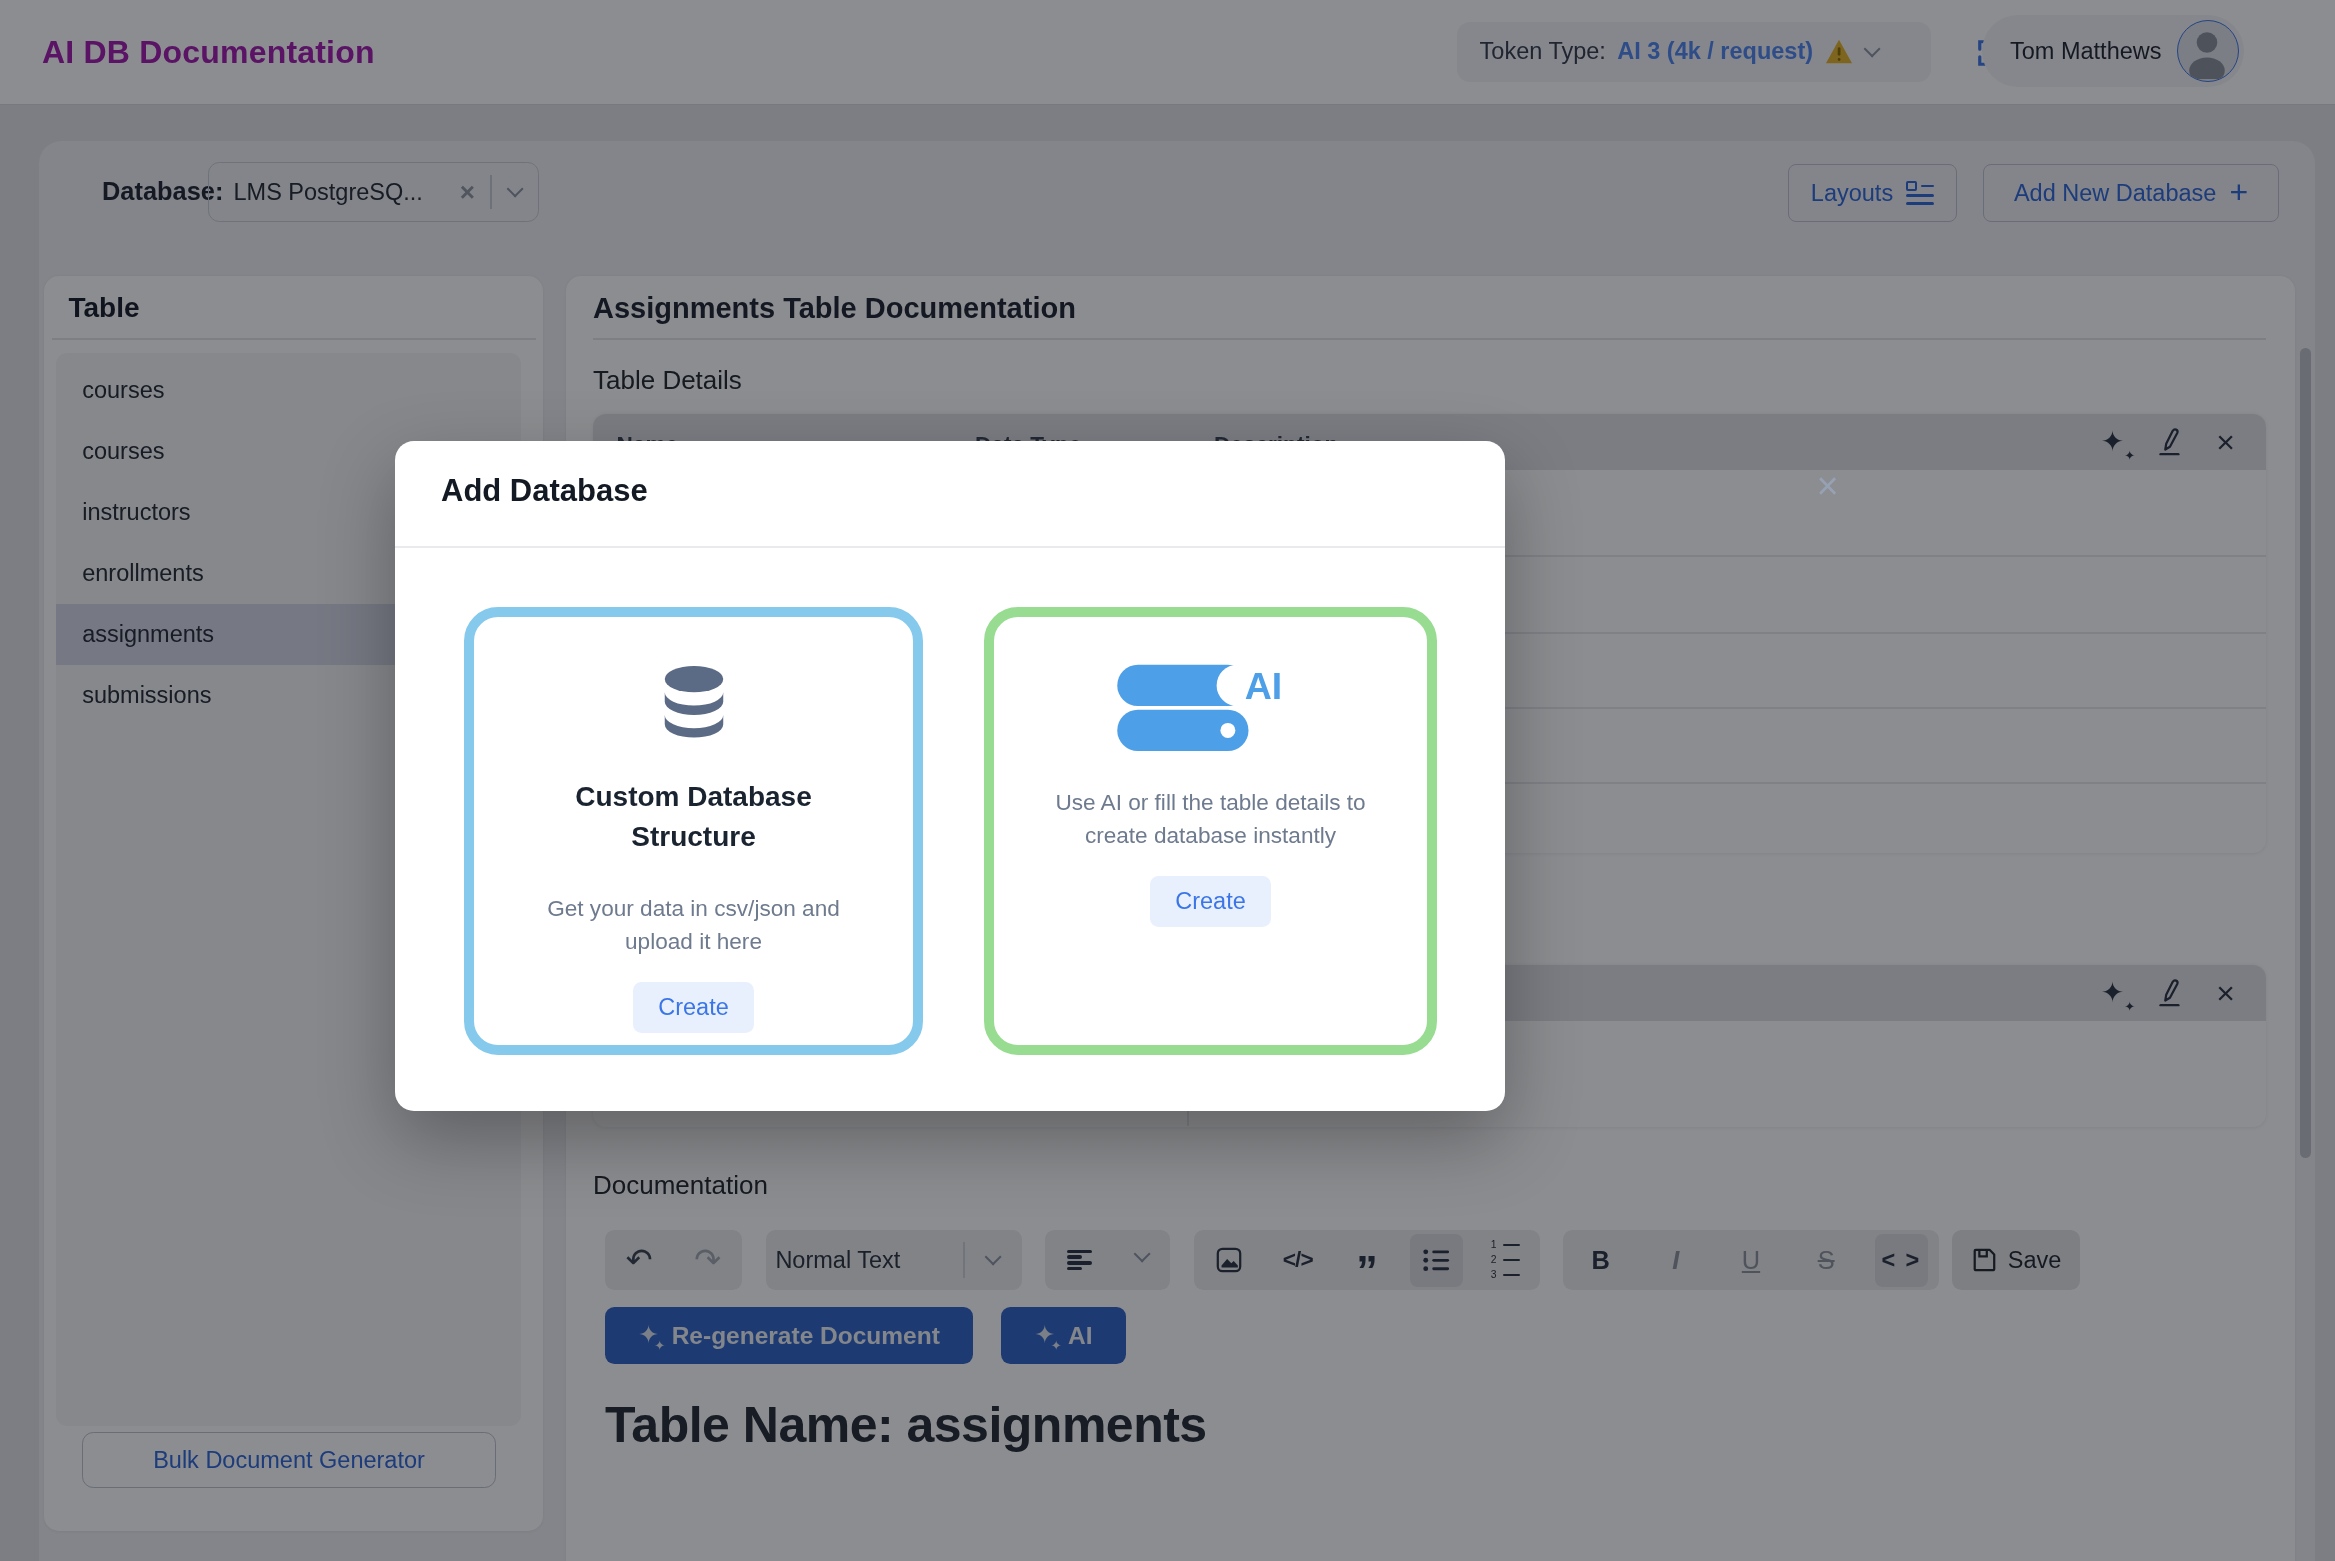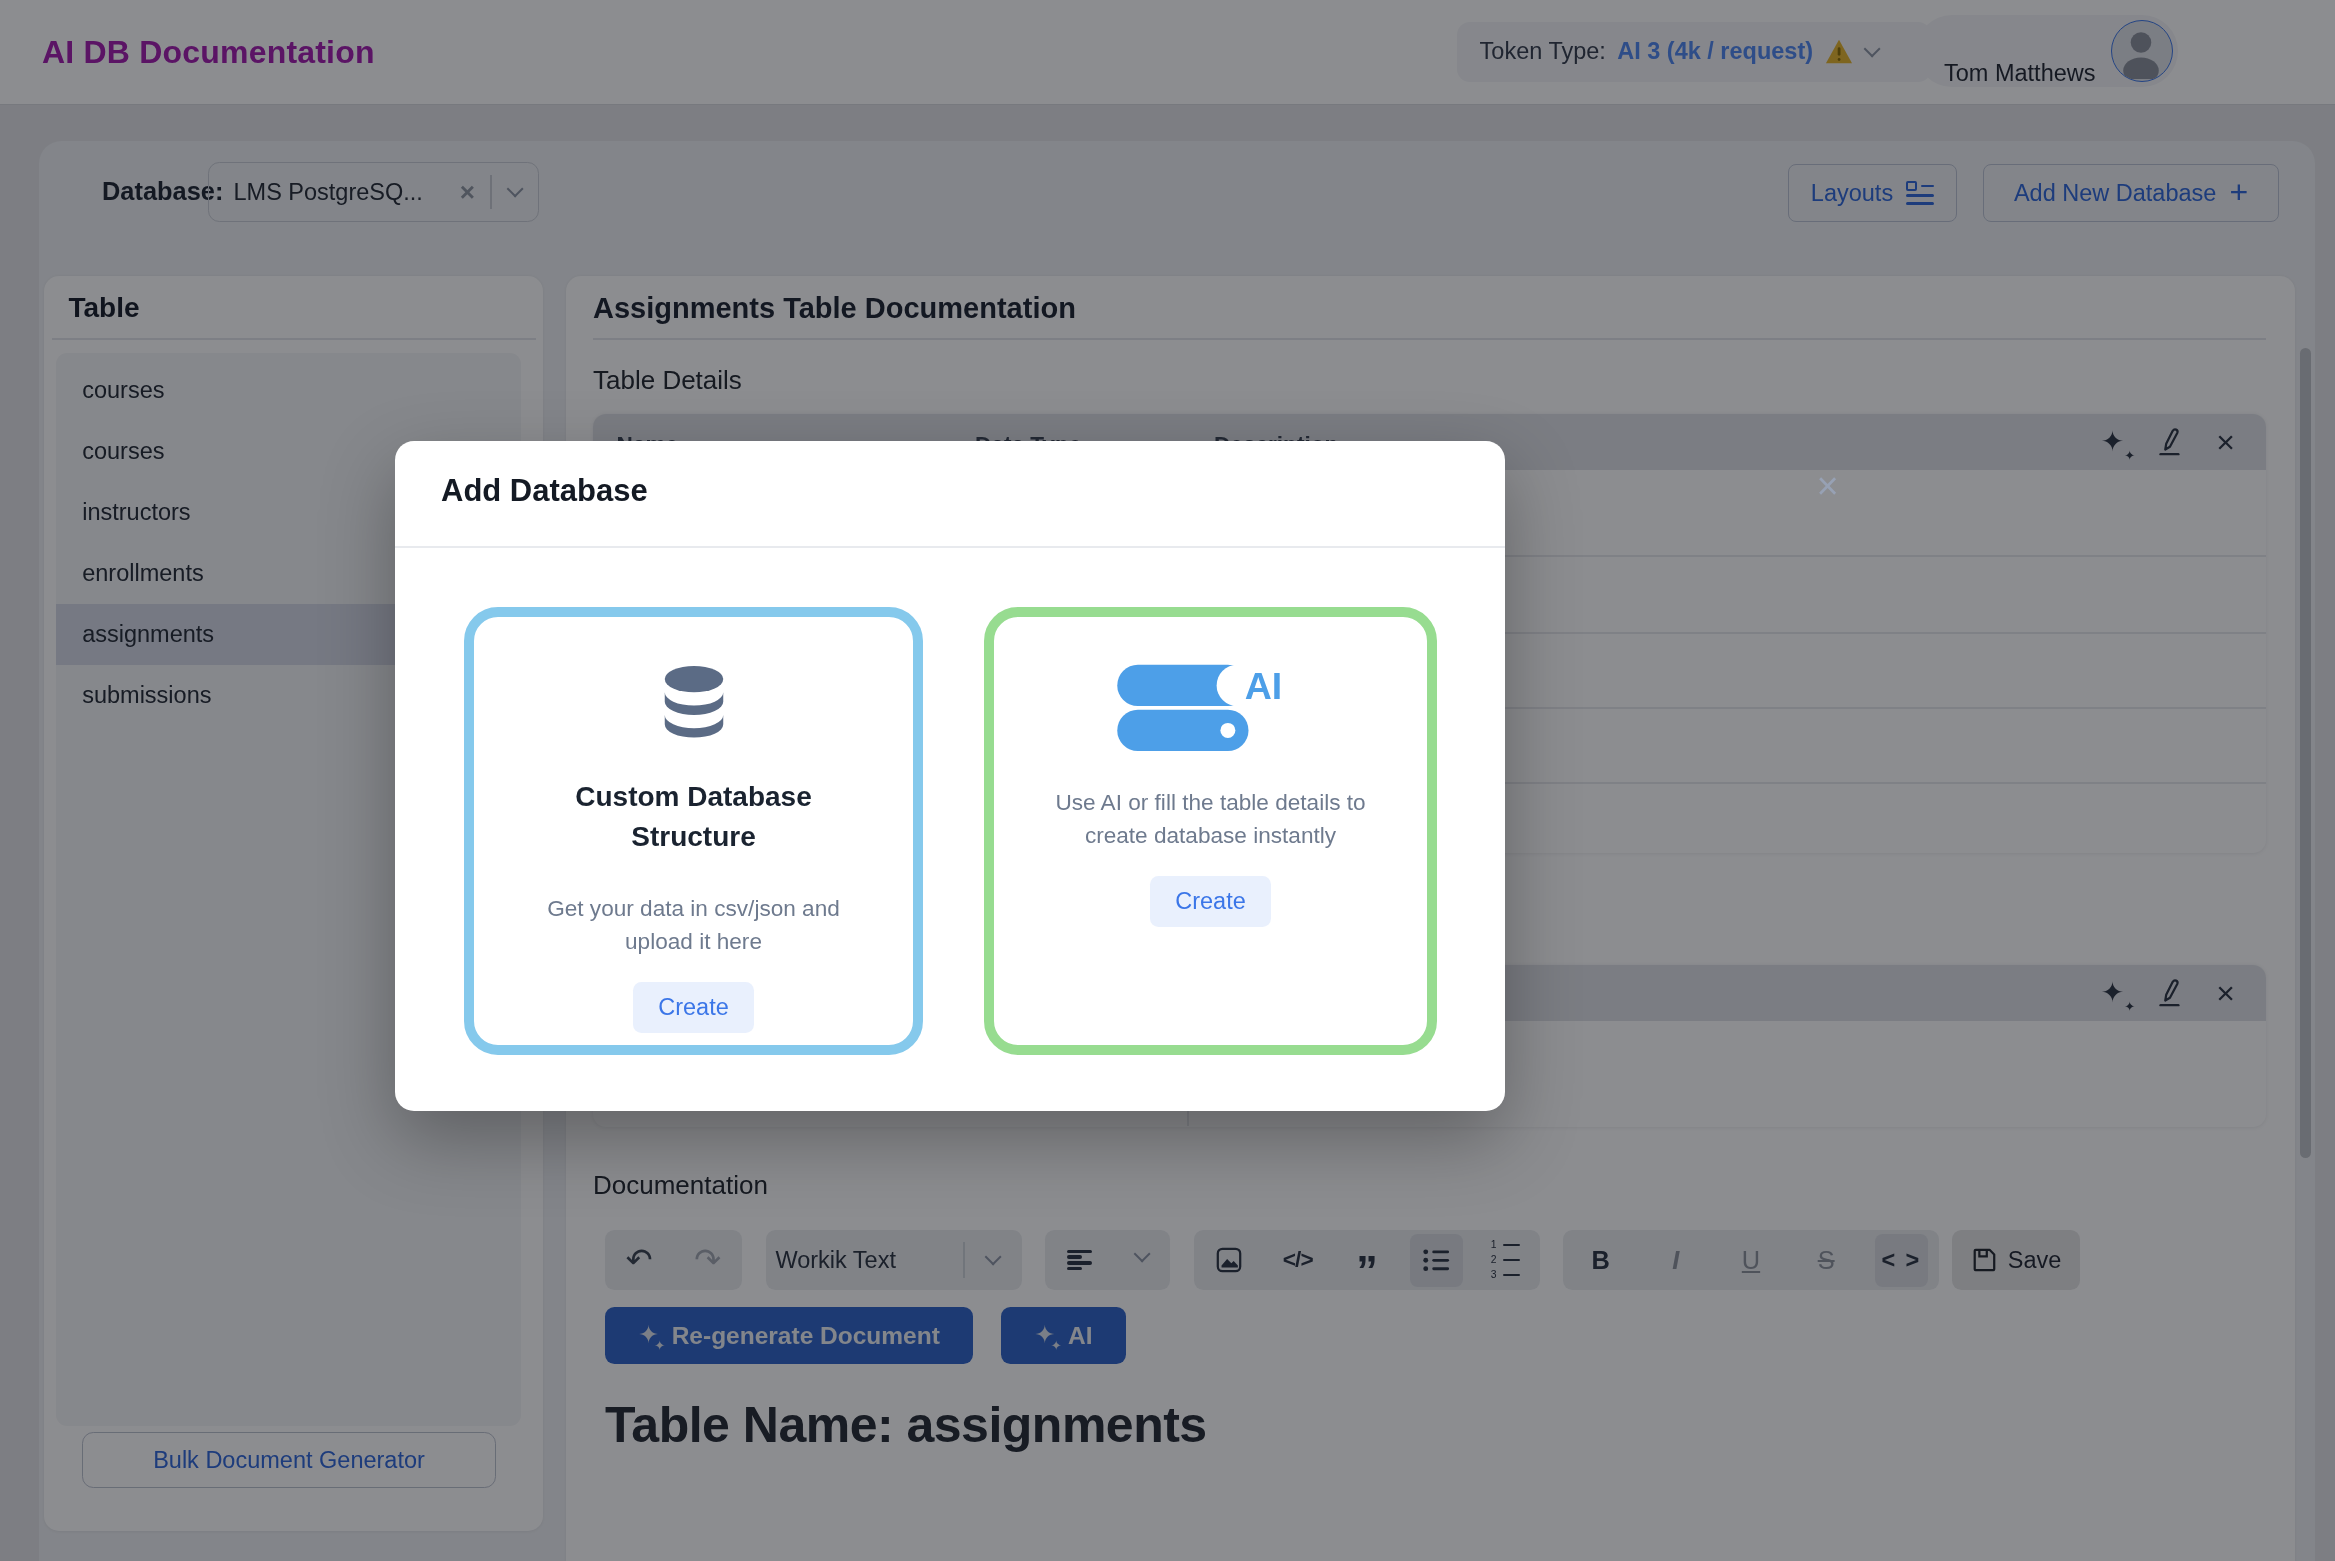--- a/index.html
+++ b/index.html
@@ -7,21 +7,21 @@
   body { font-family:"Liberation Sans","DejaVu Sans",sans-serif; background:#e2e3e7; position:relative; }
 
   
   .topbar { position:absolute; left:0; top:0; width:2335px; height:104px; background:#ffffff; box-shadow:0 0.9px 0 rgba(0,0,0,.05); }
   .app-title { position:absolute; left:42px; top:34px; font-size:32px; font-weight:700; color:#a21caf; letter-spacing:0.2px; }
   .token-pill { position:absolute; left:1457px; top:21.7px; width:474px; height:60px; background:#f3f4f7; border-radius:13px; display:flex; align-items:center; padding:0 22.6px; gap:11.3px; }
   .token-label { font-size:23.5px; color:#333c4c; }
   .token-value { font-size:23.5px; font-weight:600; color:#4f86f0; }
   .chev { width:12.2px; height:12.2px; border-right:2.8px solid #8b93a3; border-bottom:2.8px solid #8b93a3; transform:rotate(45deg); margin-top:-5.6px; }
   .fullscreen { position:absolute; left:1976px; top:38px; width:30px; height:30px; }
-  .user-pill { position:absolute; left:1916px; top:15px; width:262px; height:72px; background:#f3f4f7; border-radius:36px; display:flex; align-items:flex-end; padding-left:28px; }
+  .user-pill { position:absolute; left:1982px; top:15px; width:262px; height:72px; background:#f3f4f7; border-radius:36px; display:flex; align-items:center; padding-left:28px; }
   .user-name { font-size:23.5px; color:#1f2430; }
   .avatar { position:absolute; right:4.7px; top:4.7px; width:62px; height:62px; border-radius:50%; background:#dfe2e8; border:1.9px solid #3b76e8; overflow:hidden; }
 
   
   .wrapper { position:absolute; left:39px; top:141px; width:2276px; height:1420px; background:#eef0f3; border-radius:22.6px 22.6px 0 0; }
 
   
   .db-label { position:absolute; left:102px; top:177px; font-size:25.4px; font-weight:600; color:#1d2532; }
   .db-select { position:absolute; left:208px; top:162px; width:331px; height:60px; border:1.9px solid #c9cdd5; border-radius:11.3px; display:flex; align-items:center; padding:0 17px 0 24.5px; }
   .db-select-value { font-size:23.5px; color:#242b36; flex:1; white-space:nowrap; overflow:hidden; }
@@ -250,21 +250,21 @@
     <div class="tc2-vdiv"></div>
   </div>
 
   <div class="sec-title doc-title">Documentation</div>
 
   <div class="etb-group g1">
     <span class="tbi undo">↶</span>
     <span class="tbi redo">↷</span>
   </div>
   <div class="etb-group g2">
-    <span class="ptext">Workik Text</span>
+    <span class="ptext">Normal Text</span>
     <span class="vdiv2"></span>
     <span class="chev" style="margin:0 13px 5.6px 9.4px"></span>
   </div>
   <div class="etb-group g3">
     <span class="align-bars">
         <i></i>
         <i></i>
         <i></i>
         <i></i>
       </span>

